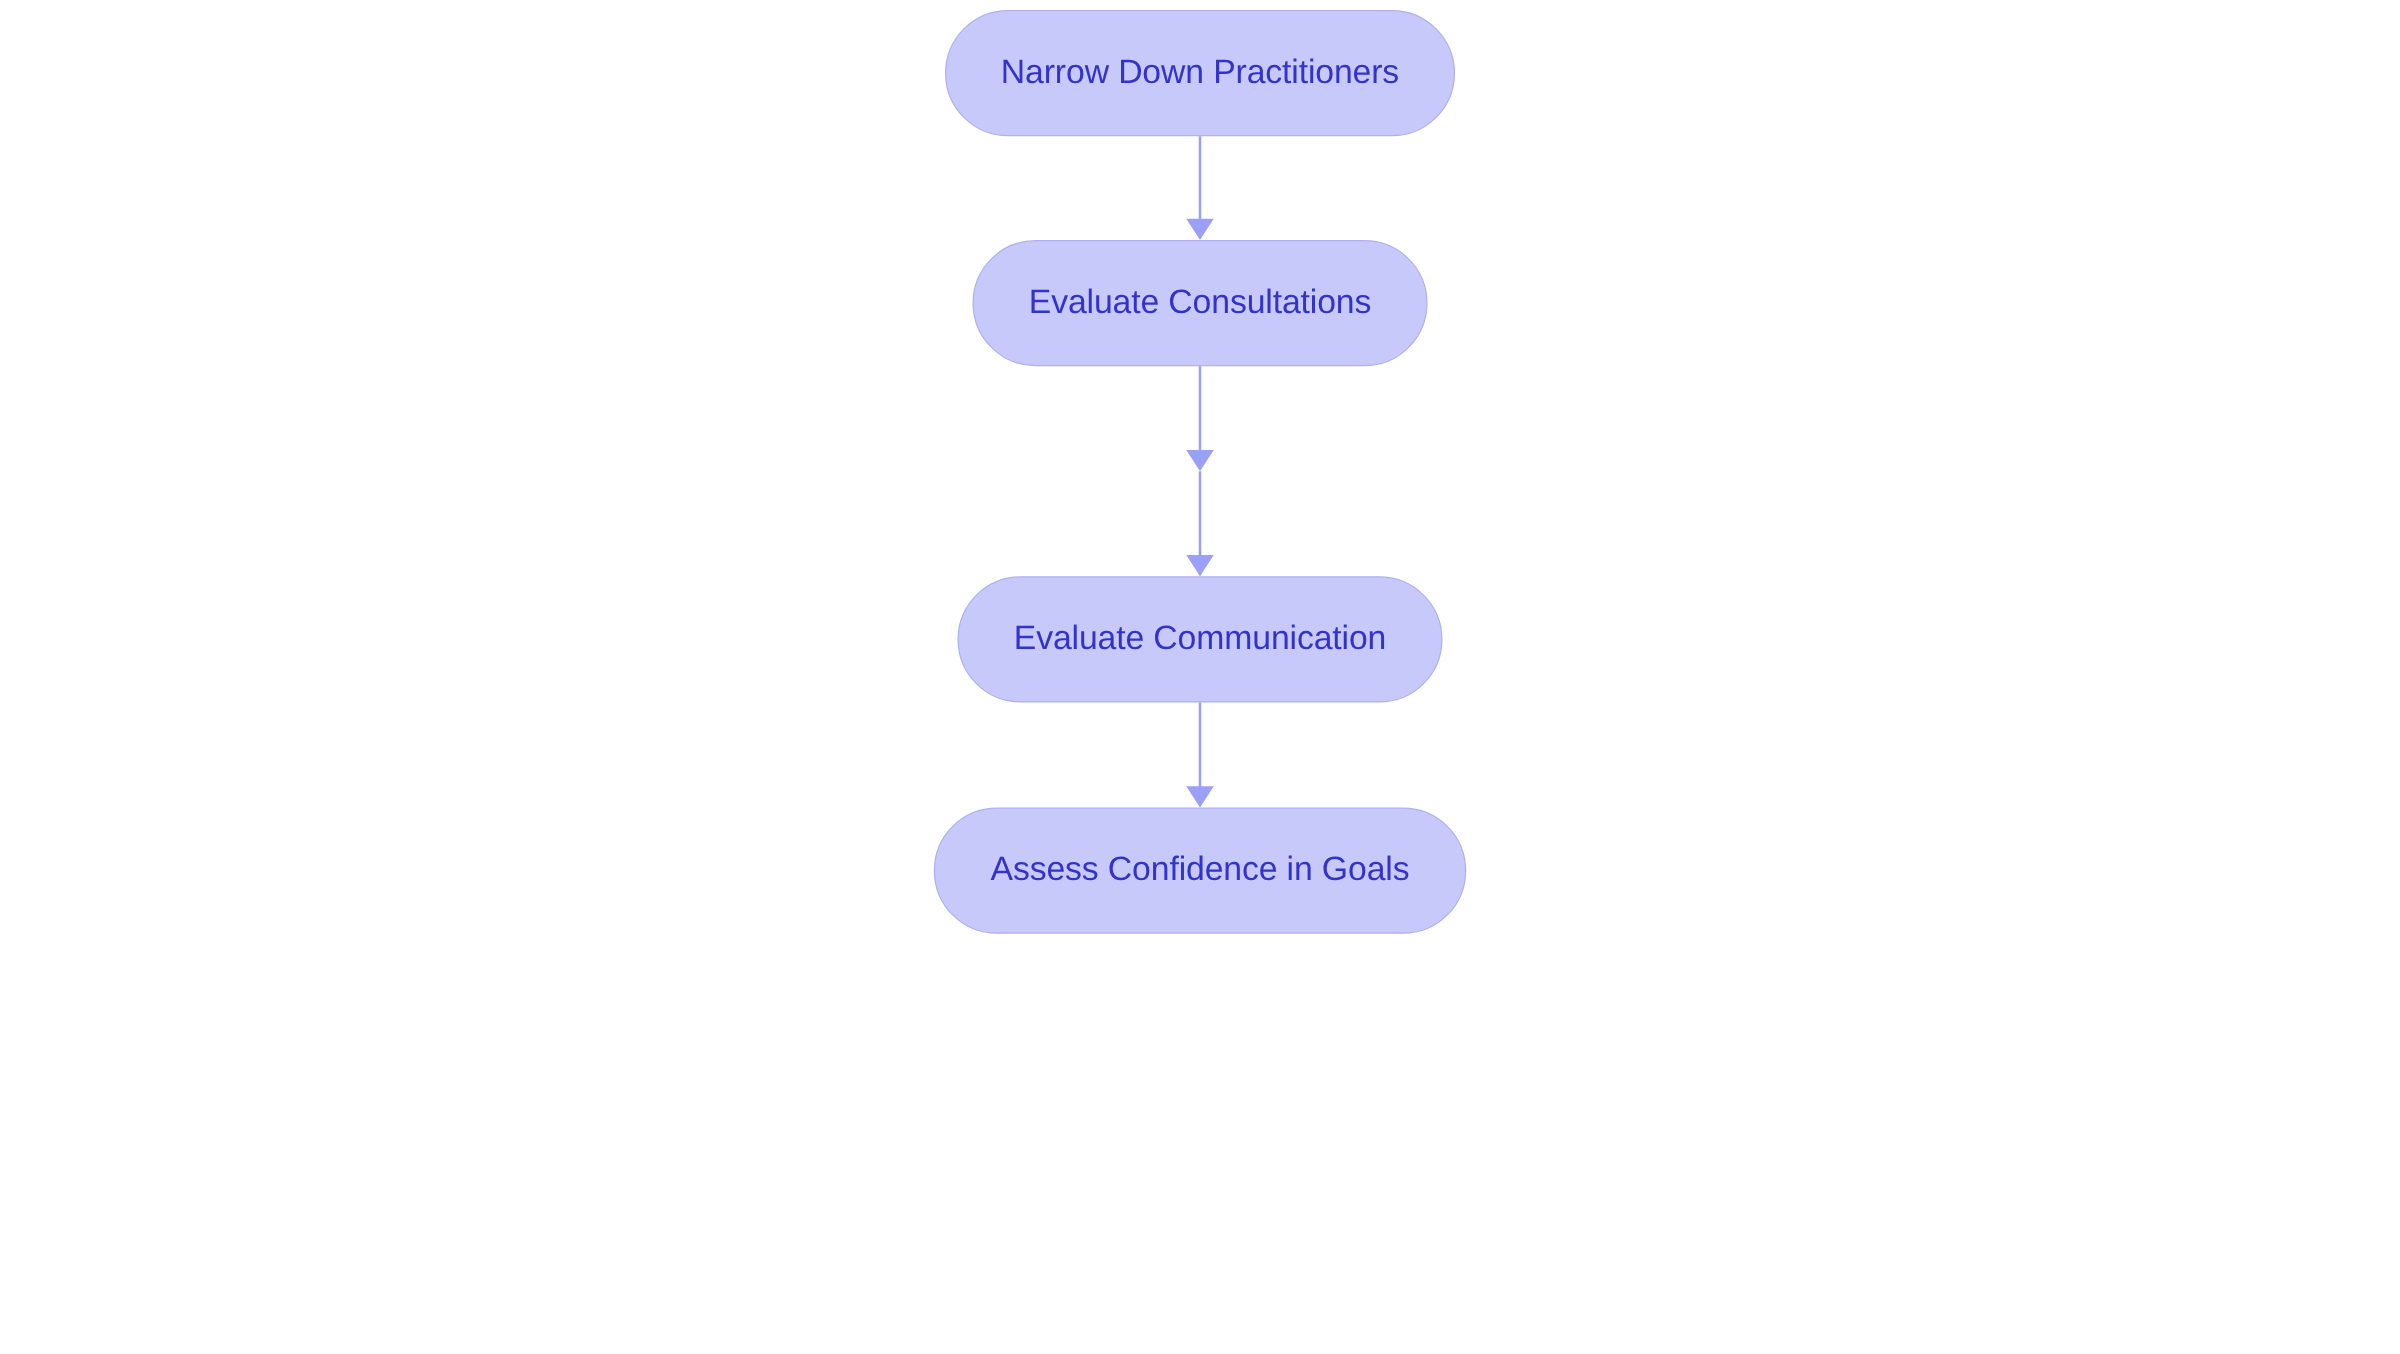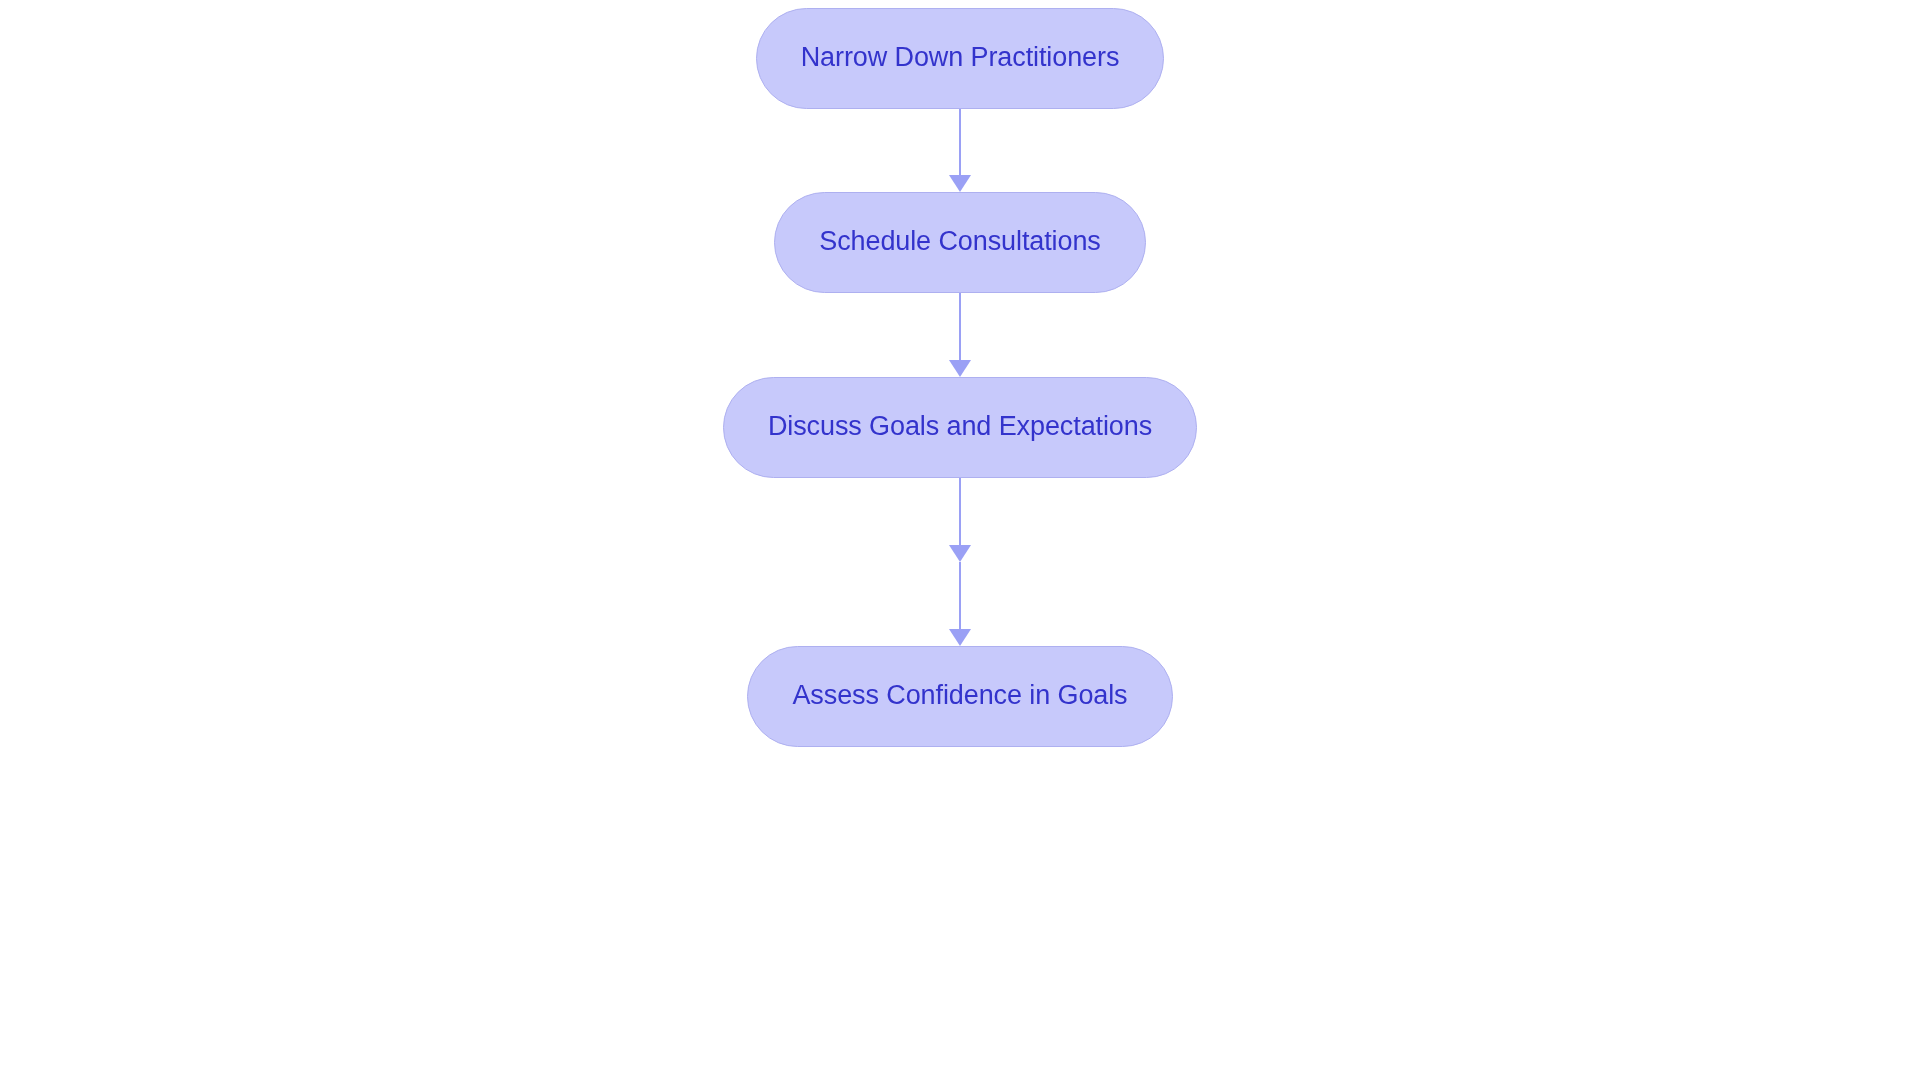--- a/index.html
+++ b/index.html
@@ -88,41 +88,41 @@
     <div class="node" style="margin-top:8px;">
       <span class="node-label">Narrow Down Practitioners</span>
     </div>
 
     <div class="connector" style="height:83px;">
       <div class="stem"></div>
       <div class="head"></div>
     </div>
 
     <div class="node">
-      <span class="node-label">Schedule Consultations</span>
-    </div>
-
-    <div class="connector" style="height:84px;">
-      <div class="stem"></div>
-      <div class="head"></div>
-    </div>
-
-    <div class="node">
-      <span class="node-label">Discuss Goals and Expectations</span>
+      <span class="node-label">Evaluate Consultations</span>
     </div>
 
     <div class="connector" style="height:84px;">
       <div class="stem"></div>
       <div class="head"></div>
     </div>
 
 
     <div class="connector" style="height:84px;">
       <div class="stem"></div>
       <div class="head"></div>
     </div>
 
     <div class="node">
+      <span class="node-label">Evaluate Communication</span>
+    </div>
+
+    <div class="connector" style="height:84px;">
+      <div class="stem"></div>
+      <div class="head"></div>
+    </div>
+
+    <div class="node">
       <span class="node-label">Assess Confidence in Goals</span>
     </div>
 
   </div>
 </div>
 
 </body></html>

